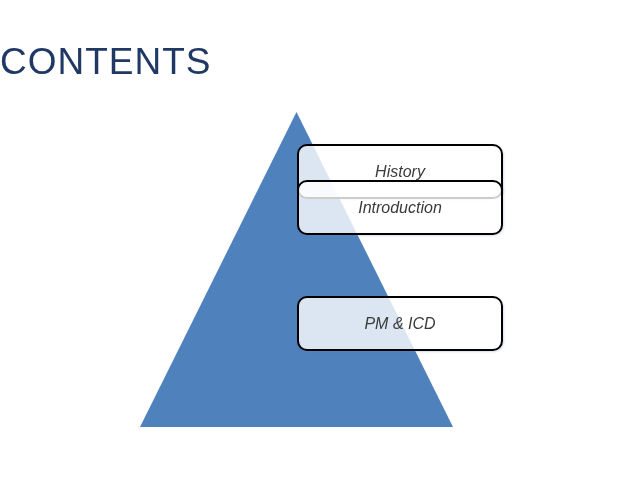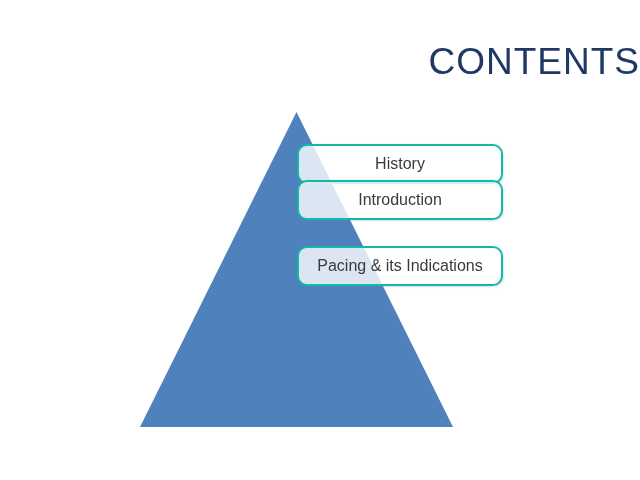--- a/index.html
+++ b/index.html
@@ -10,49 +10,49 @@
     height: 480px;
     background: #ffffff;
     overflow: hidden;
     font-family: "Liberation Sans", sans-serif;
   }
   .title {
     position: absolute;
     top: 41px;
     left: 0;
     width: 100%;
-    text-align: right;
+    text-align: left;
     font-size: 37px;
     font-weight: 400;
     letter-spacing: 1px;
     color: #1F3864;
     z-index: 3;
-    padding-left: 32px;
   }
   .pyramid-svg {
     position: absolute;
     left: 0;
     top: 0;
     width: 640px;
     height: 480px;
     z-index: 1;
   }
   .box {
     position: absolute;
     left: 297px;
     width: 206px;
-    height: 40px;
-    border: 2px solid #14b8a6;
+    height: 55px;
+    border: 2px solid #000000;
     border-radius: 10px;
     background: rgba(255, 255, 255, 0.80);
     box-shadow: 1px 1px 2px rgba(100, 130, 180, 0.25);
     display: flex;
     align-items: center;
     justify-content: center;
     z-index: 2;
+    font-style: italic;
   }
   .box span {
     font-size: 16px;
     color: #3A3A3A;
   }
   .b0 { top: 144px; }
   .b1 { top: 180px; }
   .b2 { top: 246px; }
   .b3 { top: 296px; }
   .b4 { top: 347px; }
@@ -69,19 +69,19 @@
   </svg>
 
   <div class="box b0">
     <span>History</span>
   </div>
 
   <div class="box b1">
     <span>Introduction</span>
   </div>
 
-  <div class="box b2">
-    <span>Pacing &amp; its Indications</span>
+
+  <div class="box b3">
+    <span>PM &amp; ICD</span>
   </div>
-
 
 
 </div>
 
 </body></html>

